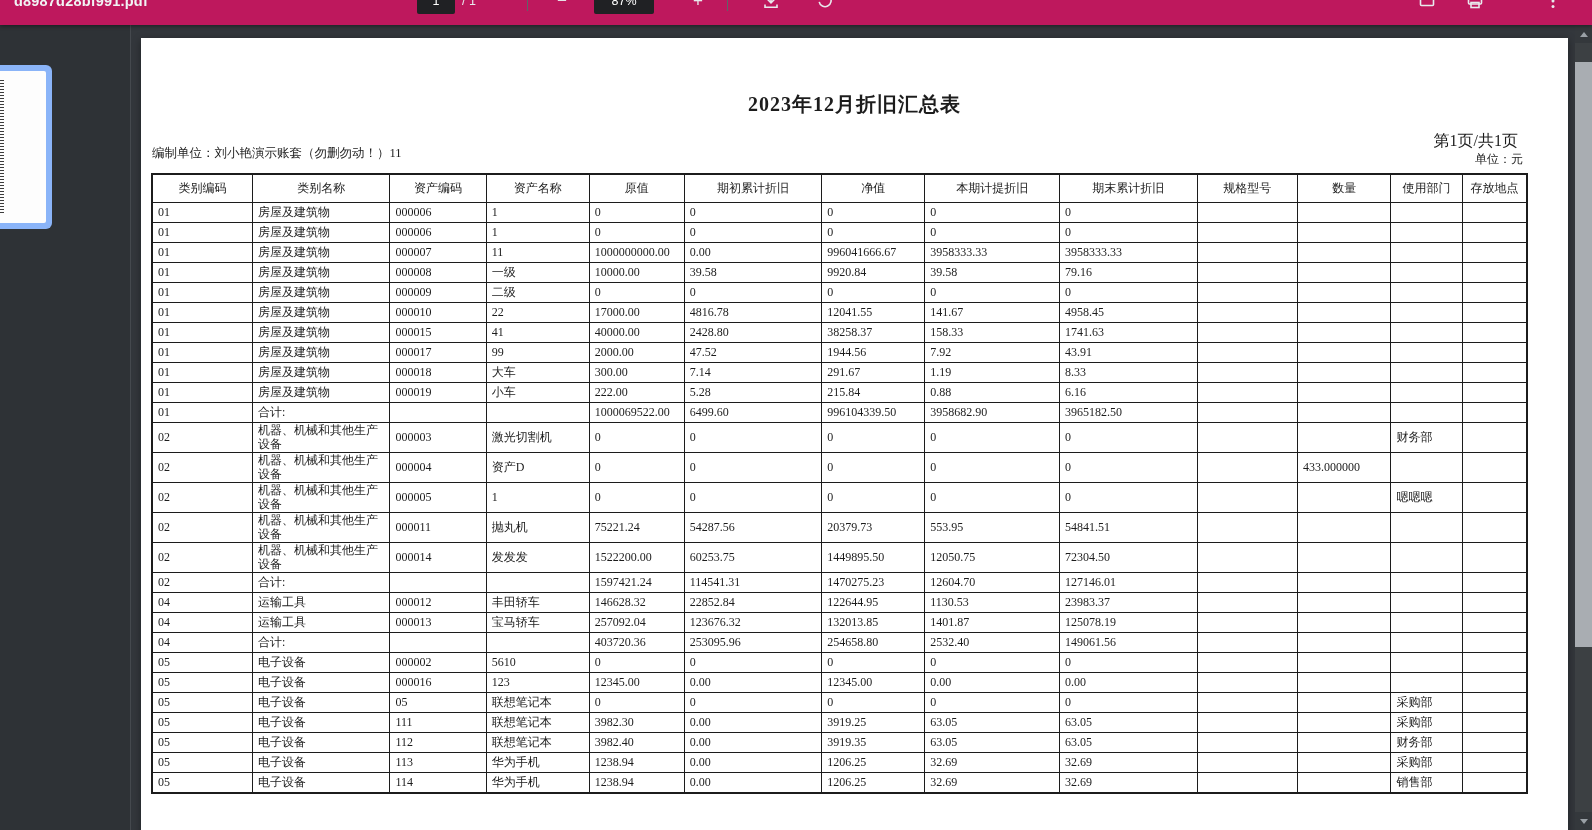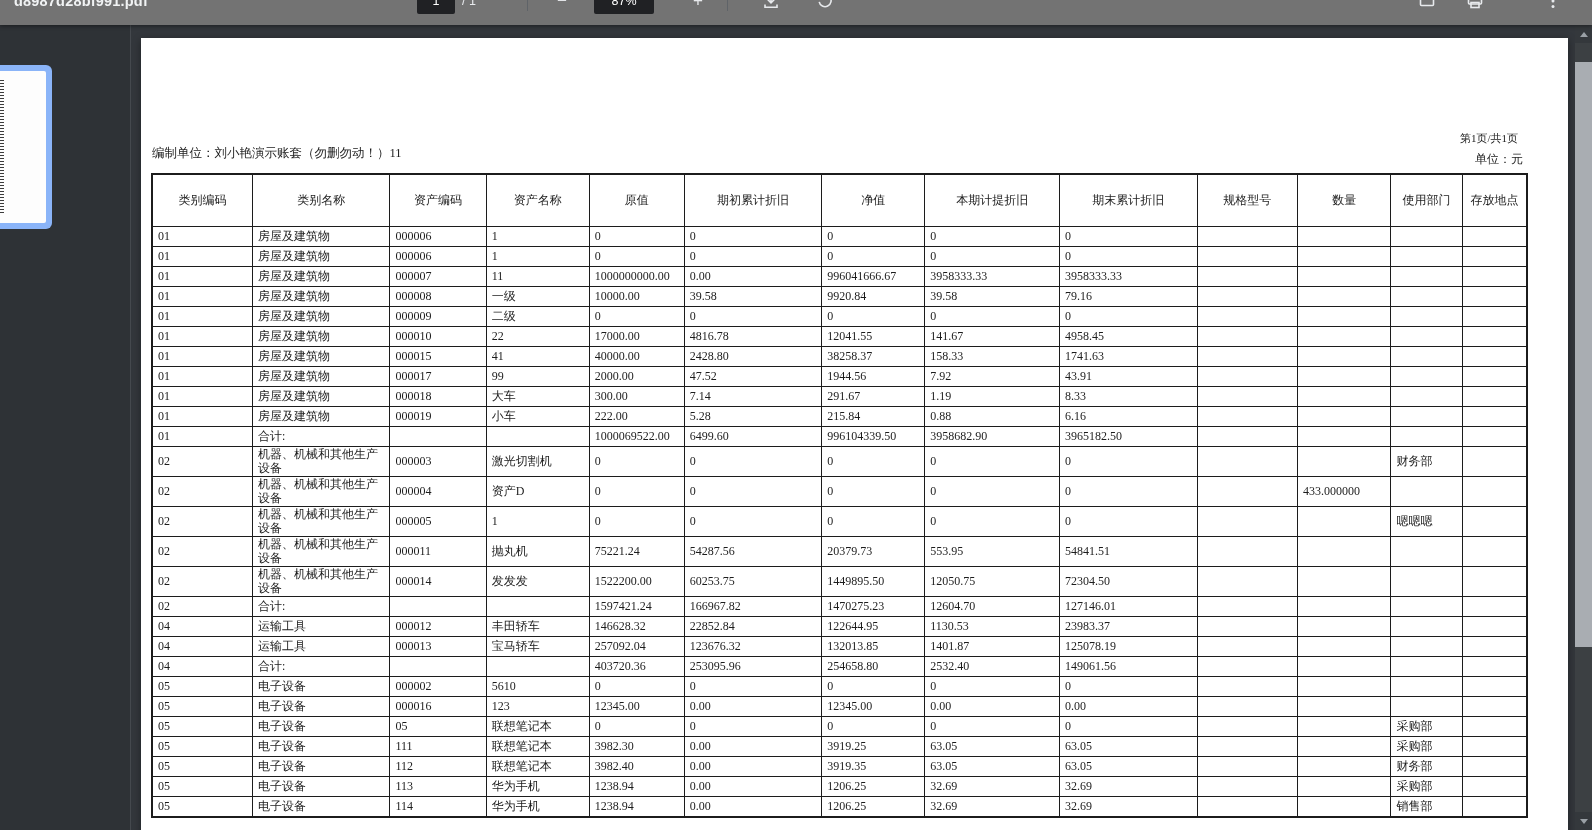--- a/index.html
+++ b/index.html
@@ -4,21 +4,21 @@
 <style>
   * { box-sizing: border-box; }
   html,body { margin:0; padding:0; }
   body {
     width:1592px; height:830px; overflow:hidden;
     background:#33373c;
     font-family:"Liberation Sans", sans-serif;
   }
   
   .toolbar {
-    position:relative; height:25px; background:#737373; overflow:hidden;
+    position:relative; height:25px; background:#be185d; overflow:hidden;
     box-shadow:0 1px 4px rgba(0,0,0,.45); z-index:10;
   }
   .toolbar-inner { position:absolute; top:-23px; left:0; right:0; height:48px; }
   .tb-item { position:absolute; height:48px; display:flex; align-items:center; color:#f1f3f4; }
   .tb-filename { left:14px; font-size:14.5px; font-weight:600; letter-spacing:.2px; }
   .tb-box {
     top:11px; height:26px; background:#202124; border-radius:2px;
     display:flex; align-items:center; justify-content:center;
     color:#fff; font-size:12.5px;
   }
@@ -47,29 +47,29 @@
   }
   .main { flex:1; position:relative; background:#33373c; overflow:hidden; }
   
   .page {
     position:absolute; left:10px; top:13px; width:1427px; height:1080px;
     background:#ffffff; box-shadow:0 2px 8px rgba(0,0,0,.4);
     color:#1c1c1c; font-family:"Liberation Serif","DejaVu Serif",serif;
   }
   .doc-title { position:absolute; top:53px; left:0; width:100%; text-align:center; font-size:20px; font-weight:700; letter-spacing:1px; }
   .prep-unit { position:absolute; top:107px; left:11px; font-size:12.5px; }
-  .page-info { position:absolute; top:93px; right:50px; font-size:11px; }
+  .page-info { position:absolute; top:93px; right:50px; font-size:16px; }
   .unit-label { position:absolute; top:113px; right:45px; font-size:12px; }
   table.dep {
     position:absolute; top:135px; left:10px; width:1377px;
     border-collapse:collapse; font-size:12px; table-layout:fixed;
     border:2px solid #1c1c1c;
   }
   table.dep th, table.dep td { border:1px solid #1c1c1c; overflow:hidden; }
-  table.dep th { height:21px; font-weight:400; text-align:center; padding:17px 3px; }
+  table.dep th { height:21px; font-weight:400; text-align:center; padding:5px 3px; }
   table.dep td {
     height:20px; padding:1px 5px; line-height:13.5px;
     text-align:left; vertical-align:middle; word-break:break-all;
   }
   
   .scrollbar { position:absolute; right:0; top:25px; width:17px; height:805px; background:#3c4043; z-index:9; }
   .sb-btn { position:absolute; left:0; width:17px; height:18px; background:#34383c; display:flex; align-items:center; justify-content:center; cursor:pointer; }
   .sb-btn.up { top:0; }
   .sb-btn.down { bottom:0; }
   .tri-up { width:0; height:0; border-left:4px solid transparent; border-right:4px solid transparent; border-bottom:5px solid #9aa0a6; }
@@ -132,20 +132,21 @@
 <div class="content">
 
   <div class="sidebar">
     <div class="thumb-selected">
       <div class="thumb-page"></div>
     </div>
   </div>
 
   <div class="main">
     <div class="page">
+      <div class="doc-title">2023年12月折旧汇总表</div>
       <div class="prep-unit">编制单位：刘小艳演示账套（勿删勿动！）11</div>
       <div class="page-info">第1页/共1页</div>
       <div class="unit-label">单位：元</div>
 
       <table class="dep">
         <colgroup>
           <col style="width:7.3%">
             <col style="width:10.0%">
             <col style="width:7.0%">
           <col style="width:7.5%">
@@ -416,21 +417,21 @@
               <td></td>
               <td></td>
               <td></td>
             </tr>
             <tr>
               <td>02</td>
               <td>合计:</td>
               <td></td>
               <td></td>
               <td>1597421.24</td>
-              <td>166967.82</td>
+              <td>114541.31</td>
               <td>1470275.23</td>
               <td>12604.70</td>
               <td>127146.01</td>
               <td></td>
               <td></td>
               <td></td>
               <td></td>
             </tr>
             <tr>
               <td>04</td>

